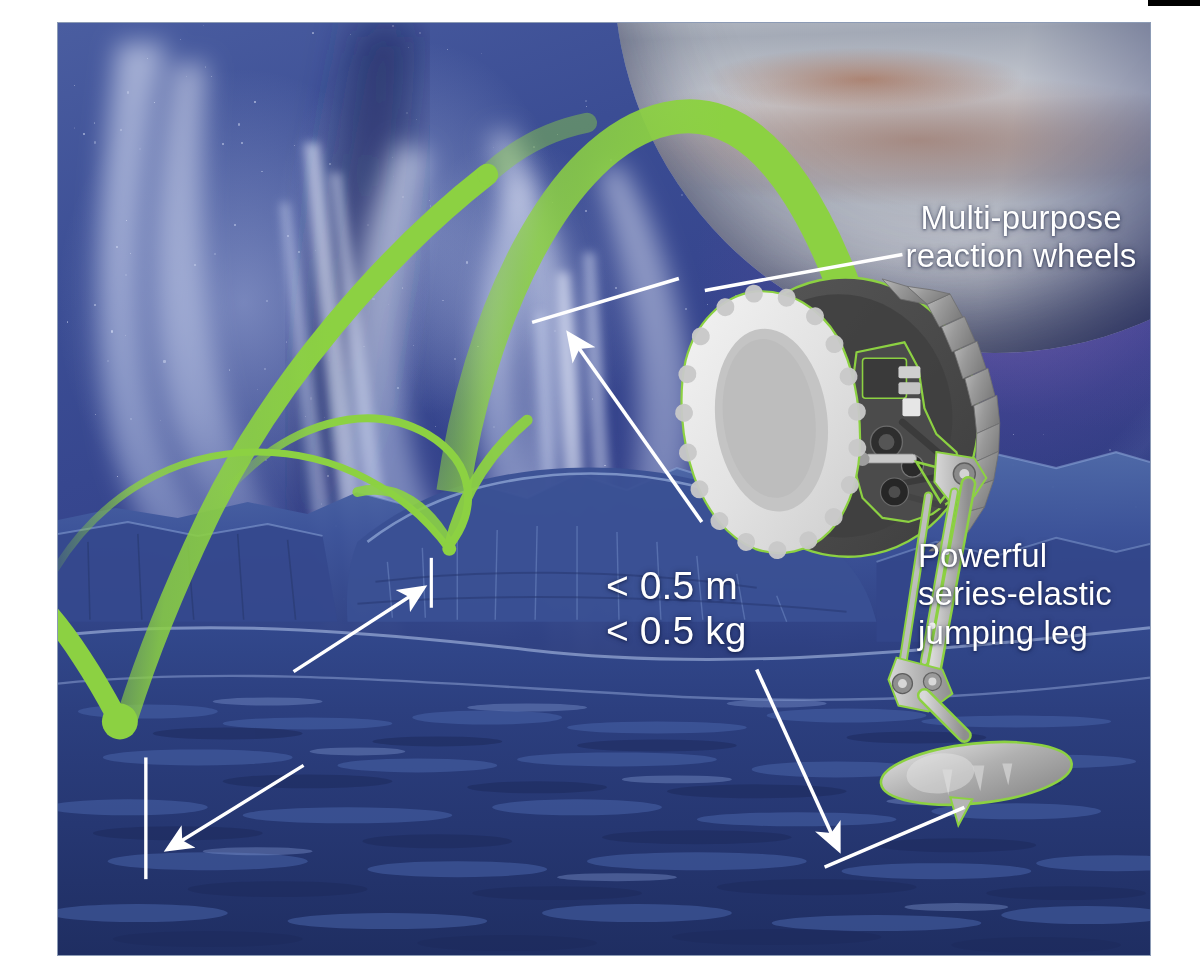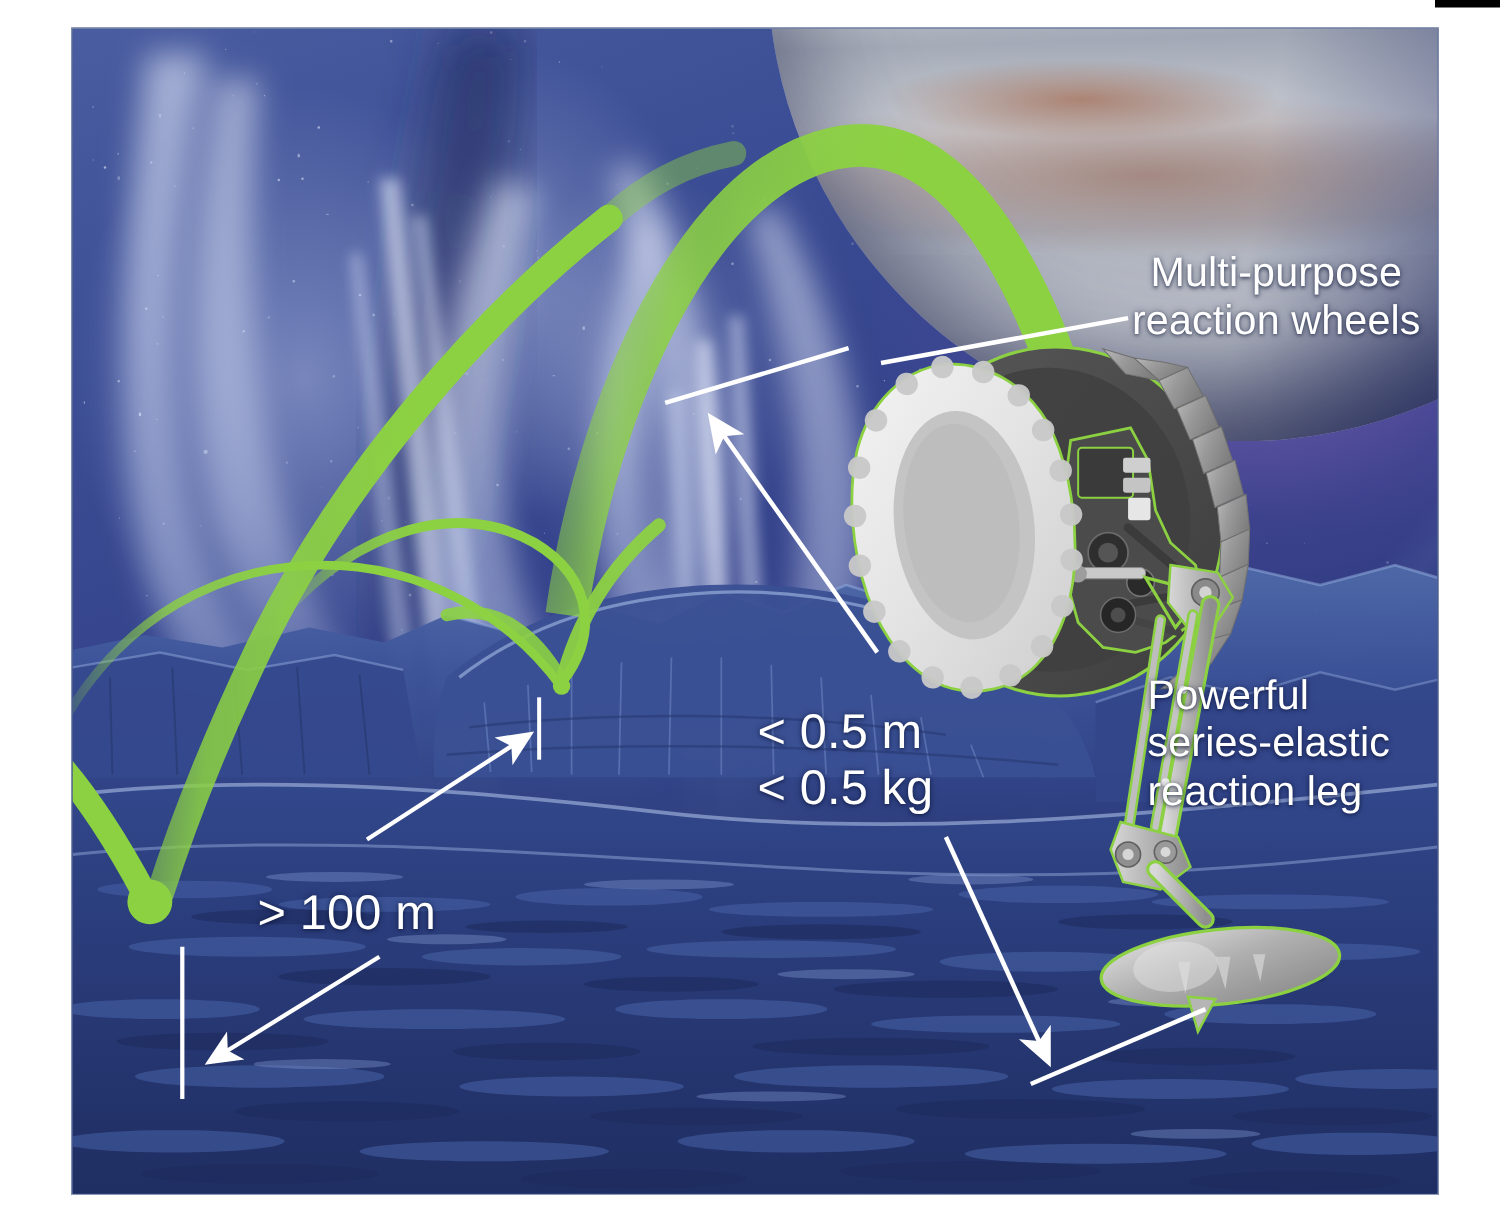--- a/index.html
+++ b/index.html
@@ -733,22 +733,21 @@
       <line x1="700" y1="648" x2="782" y2="828" stroke="#ffffff" stroke-width="3.6" marker-end="url(#arrowW)"></line>
 
       <line x1="908" y1="786" x2="768" y2="846" stroke="#ffffff" stroke-width="3.6"></line>
     </svg>
 
     <div class="anno" id="lbl-wheels">Multi-purpose
 reaction wheels</div>
 
     <div class="anno" id="lbl-leg">Powerful
 series-elastic
-reaction leg</div>
+jumping leg</div>
 
 
     <div class="anno" id="lbl-size">&lt; 0.5 m
 &lt; 0.5 kg</div>
 
-    <div class="anno" id="lbl-dist">&gt; 100 m</div>
 
   </div>
 </div>
 
 </body></html>

